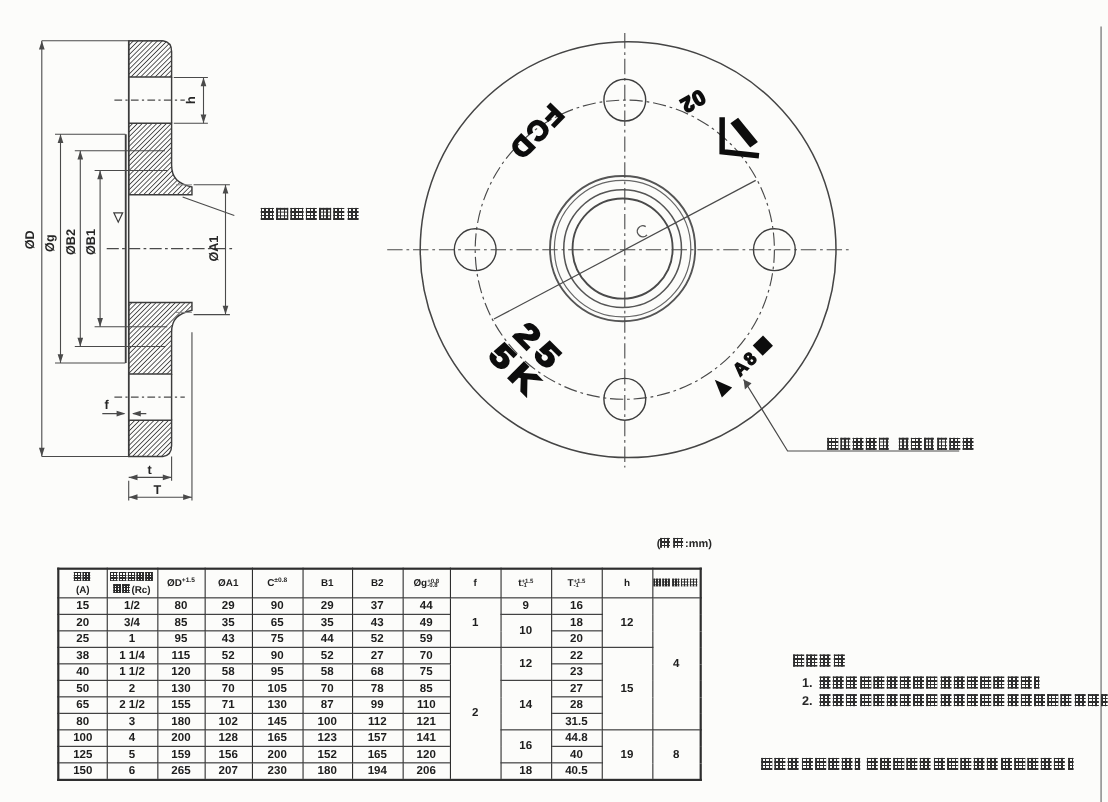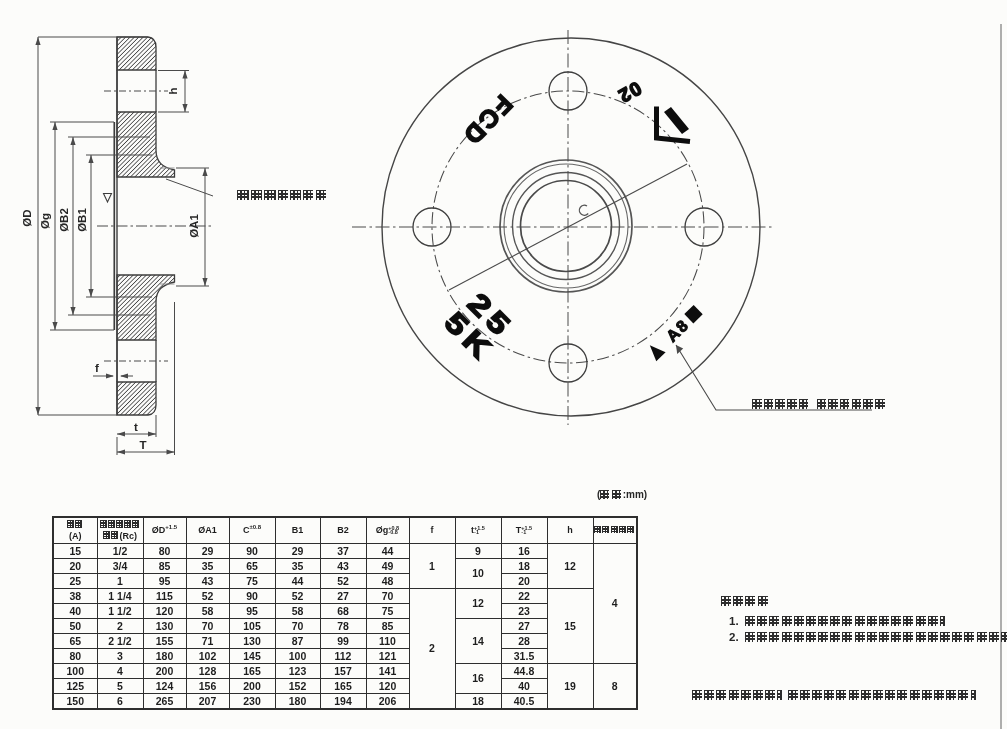--- a/index.html
+++ b/index.html
@@ -248,21 +248,21 @@
           <td>18</td>
         </tr>
 <tr>
           <td>25</td>
           <td>1</td>
           <td>95</td>
           <td>43</td>
           <td>75</td>
           <td>44</td>
           <td>52</td>
-          <td>48</td>
+          <td>59</td>
           <td>20</td>
         </tr>
 <tr>
           <td>38</td>
           <td>1 1/4</td>
           <td>115</td>
           <td>52</td>
           <td>90</td>
           <td>52</td>
           <td>27</td>
@@ -327,21 +327,21 @@
           <td>157</td>
           <td>141</td>
           <td rowspan="2">16</td>
           <td>44.8</td>
           <td rowspan="3">19</td>
           <td rowspan="3">8</td>
         </tr>
 <tr>
           <td>125</td>
           <td>5</td>
-          <td>124</td>
+          <td>159</td>
           <td>156</td>
           <td>200</td>
           <td>152</td>
           <td>165</td>
           <td>120</td>
           <td>40</td>
         </tr>
 <tr>
           <td>150</td>
           <td>6</td>

